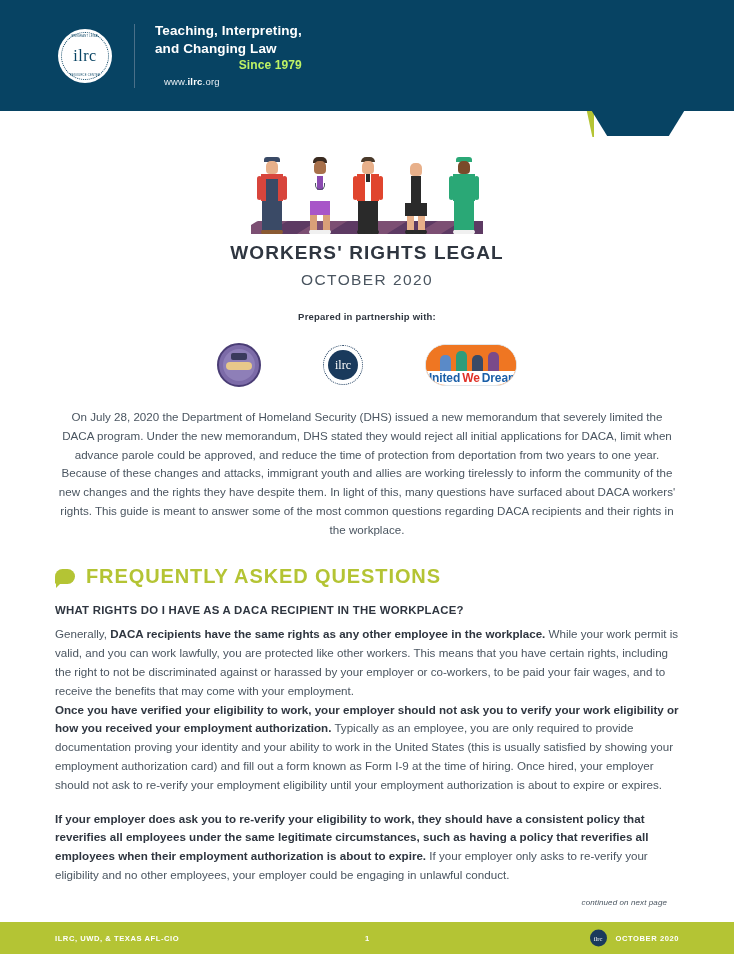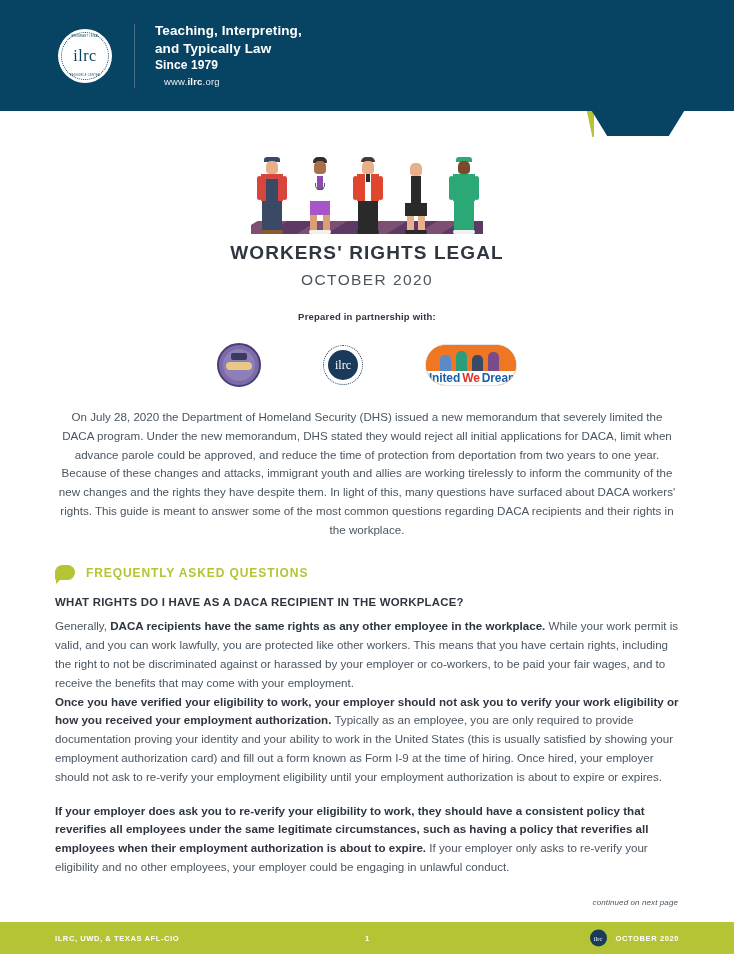--- a/index.html
+++ b/index.html
@@ -46,22 +46,22 @@
 
   .hdr-divider {
     width: 1px; height: 64px; background: #4a7089;
     margin: 0 20px 0 22px; flex: 0 0 auto;
   }
   .hdr-text { color: #ffffff; line-height: 1.28; }
   .hdr-l1, .hdr-l2 {
     font-size: 13.5px; font-weight: bold; letter-spacing: 0.1px;
   }
   .hdr-since {
-    font-size: 12px; font-weight: bold; color: #ffffff;
-    letter-spacing: 0.1px; margin-top: 1px;
+    font-size: 12px; font-weight: bold; color: #bef264;
+    letter-spacing: 0.1px; margin-top: 1px; text-align: right;
   }
   .hdr-url {
     font-size: 9.5px; color: #e6edf2; margin-top: 3px; letter-spacing: 0.2px; margin-left: 9px;
   }
   .hdr-url b { color: #ffffff; }
 
   
   .tab-notch {
     position: absolute; top: 111px; left: 583px;
     width: 110px; height: 25px; background: #074363;
@@ -197,36 +197,36 @@
   .bubble-icon {
     width: 20px; height: 15px; background: #b4c434;
     border-radius: 8px 8px 8px 2px; position: relative; flex: 0 0 auto;
   }
   .bubble-icon::after {
     content: ''; position: absolute; left: 1px; bottom: -4px;
     width: 0; height: 0; border-left: 5px solid #b4c434;
     border-bottom: 5px solid transparent;
   }
   .faq-title {
-    font-size: 12px; font-weight: bold; color: #b4c434; letter-spacing: 0.9px;
+    font-size: 20px; font-weight: bold; color: #b4c434; letter-spacing: 0.9px;
   }
 
   h3.q {
     font-size: 11.4px; font-weight: bold; color: #2f3640;
     letter-spacing: 0.25px; margin-top: 0; margin-bottom: 9px;
   }
   h3.q.spaced { margin-top: 20px; }
   p.a {
     font-size: 11.6px; line-height: 1.62; color: #4a5560; margin-bottom: 0;
   }
   p.a.spaced { margin-top: 15px; }
   p.a b { color: #2f3640; font-weight: bold; }
 
   .continued {
-    position: absolute; top: 898px; right: 56px;
+    position: absolute; top: 898px; right: 67px;
     font-size: 8px; font-style: italic; color: #4a5560; letter-spacing: 0.1px;
   }
 
   
   .footer {
     position: absolute; bottom: 0; left: 0; width: 734px; height: 32px;
     background: #b4c434;
   }
   .footer-left {
     position: absolute; left: 55px; top: 50%; transform: translateY(-50%);
@@ -259,21 +259,21 @@
     <div class="header-inner">
       <div class="seal">
         <div class="seal-ring"></div>
         <div class="seal-micro top">IMMIGRANT LEGAL</div>
         <div class="seal-text">ilrc</div>
         <div class="seal-micro bot">RESOURCE CENTER</div>
       </div>
       <div class="hdr-divider"></div>
       <div class="hdr-text">
         <div class="hdr-l1">Teaching, Interpreting,</div>
-        <div class="hdr-l2">and Typically Law</div>
+        <div class="hdr-l2">and Changing Law</div>
         <div class="hdr-since">Since 1979</div>
         <div class="hdr-url"><span>www.</span><b>ilrc</b><span>.org</span></div>
       </div>
     </div>
   </div>
   <div class="tab-notch-accent"></div>
   <div class="tab-notch"></div>
 
   <div class="illus">
     <div class="illus-stage">

